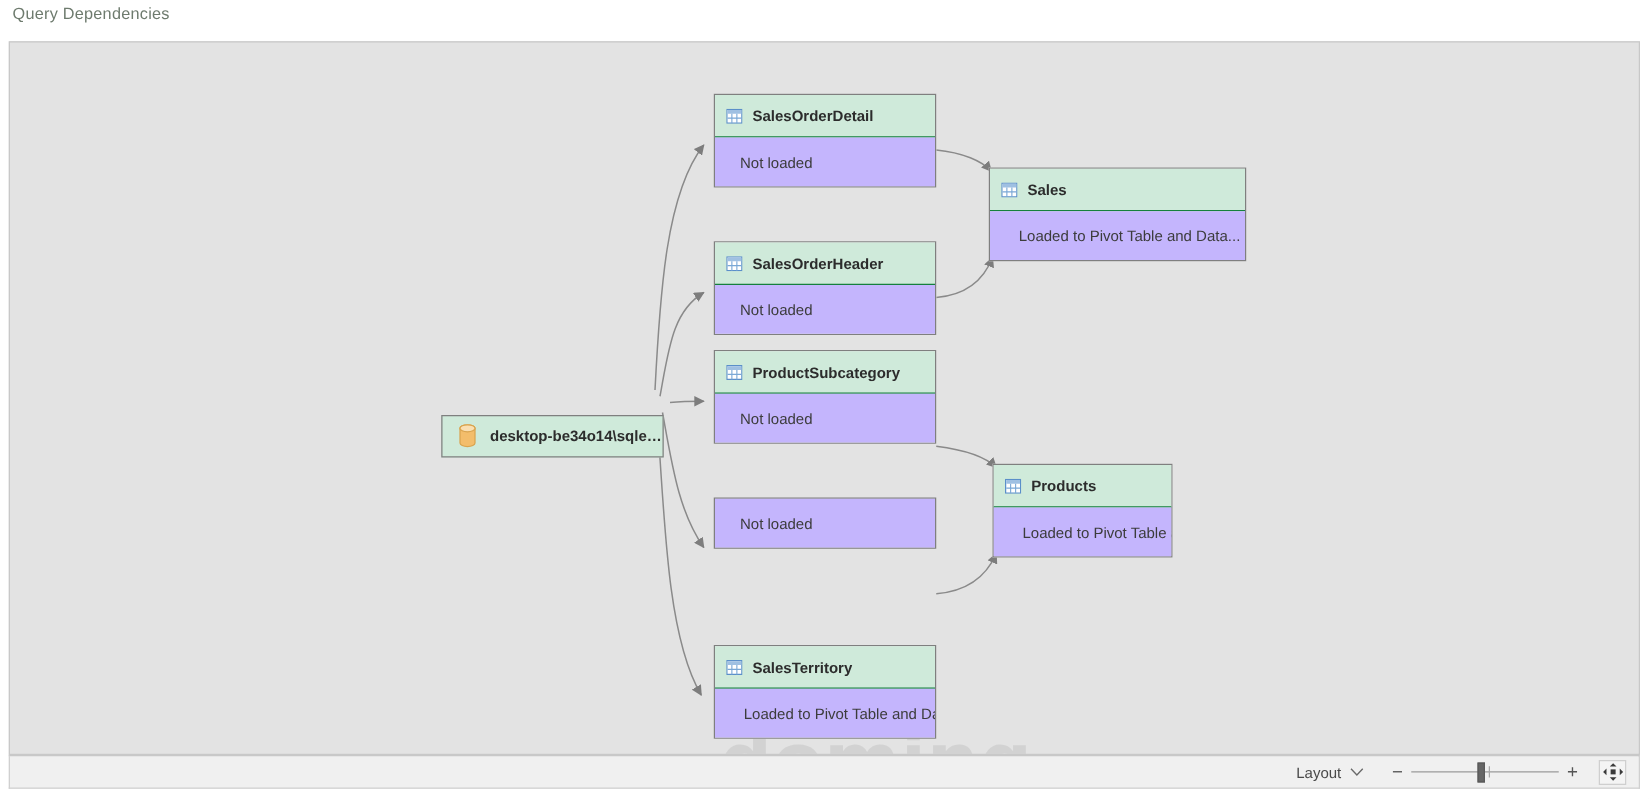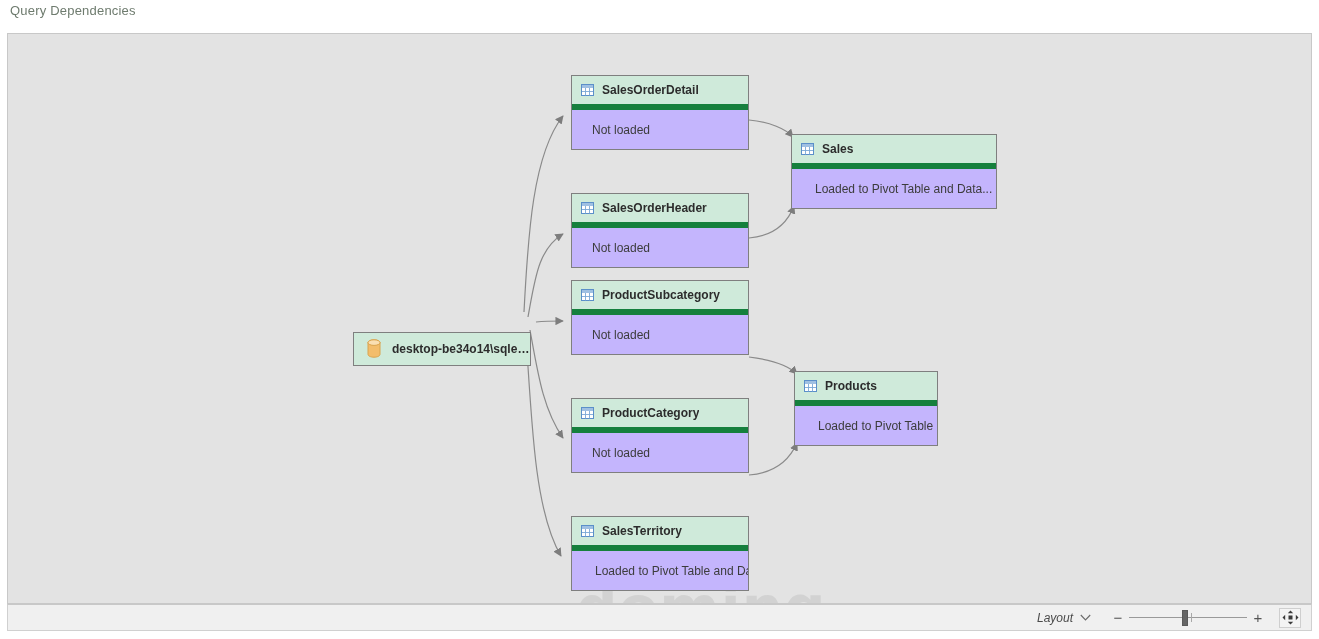--- a/index.html
+++ b/index.html
@@ -81,21 +81,21 @@
     box-sizing: border-box;
     border: 1px solid #7f7f7f;
     background: #ffffff;
     width: 178px;
   }
   .node-head {
     display: flex;
     align-items: center;
     height: 34px;
     background: #cfeada;
-    border-bottom: 6px solid #15803d;
+    border-bottom: 1px solid #15803d;
     padding-left: 9px;
     box-sizing: border-box;
   }
   .node-head-title {
     font-size: 12px;
     font-weight: 700;
     color: #2c2c2c;
     margin-left: 8px;
     white-space: nowrap;
     overflow: hidden;
@@ -158,21 +158,20 @@
     justify-content: flex-end;
   }
   .sb-layout {
     display: flex;
     align-items: center;
     gap: 7px;
     font-size: 12px;
     color: #4a4a4a;
     padding: 2px 4px;
     cursor: default;
-    font-style: italic;
   }
   .sb-zoom {
     display: flex;
     align-items: center;
     margin-left: 16px;
   }
   .zoom-sign {
     font-size: 15px;
     color: #555;
     width: 14px;
@@ -312,28 +311,20 @@
           <path d="M 4.5 4 L 4.5 11.5 M 8.5 4 L 8.5 11.5 M 1 7.5 L 12 7.5" stroke="#7aa8d6" stroke-width="0.9"></path>
         </svg>
         <span class="node-head-title">ProductSubcategory</span>
       </div>
       <div class="node-body">
         <span class="node-body-text">Not loaded</span>
       </div>
     </div>
 
     <div class="node" style="left:563px; top:364px;">
-      <div class="node-head">
-        <svg class="ico" width="13" height="12" viewBox="0 0 13 12">
-          <rect x="0.5" y="0.5" width="12" height="11" fill="#ffffff" stroke="#5b8fc9" stroke-width="1"></rect>
-          <rect x="1" y="1" width="11" height="3" fill="#9fc0e2"></rect>
-          <path d="M 4.5 4 L 4.5 11.5 M 8.5 4 L 8.5 11.5 M 1 7.5 L 12 7.5" stroke="#7aa8d6" stroke-width="0.9"></path>
-        </svg>
-        <span class="node-head-title">ProductCategory</span>
-      </div>
       <div class="node-body">
         <span class="node-body-text">Not loaded</span>
       </div>
     </div>
 
     <div class="node" style="left:563px; top:482px;">
       <div class="node-head">
         <svg class="ico" width="13" height="12" viewBox="0 0 13 12">
           <rect x="0.5" y="0.5" width="12" height="11" fill="#ffffff" stroke="#5b8fc9" stroke-width="1"></rect>
           <rect x="1" y="1" width="11" height="3" fill="#9fc0e2"></rect>

